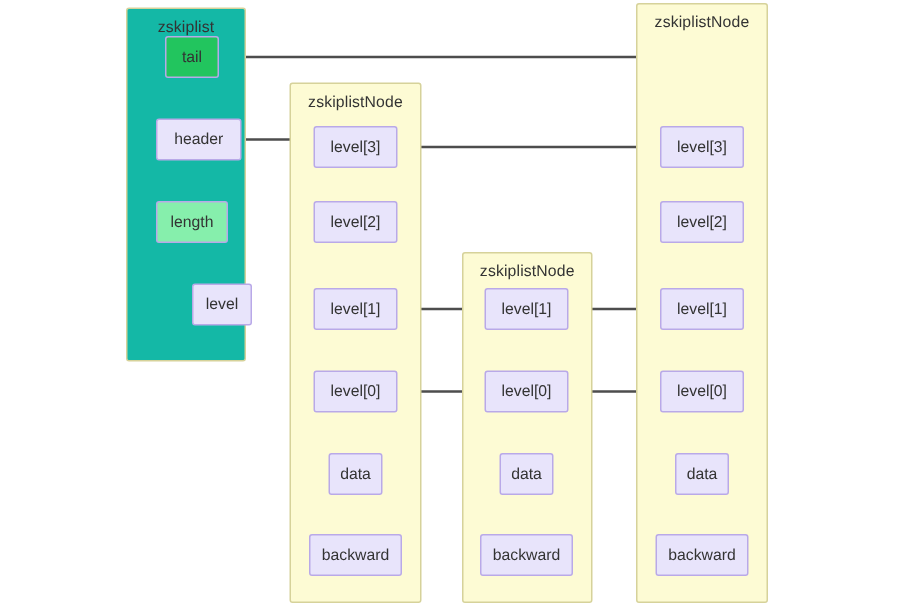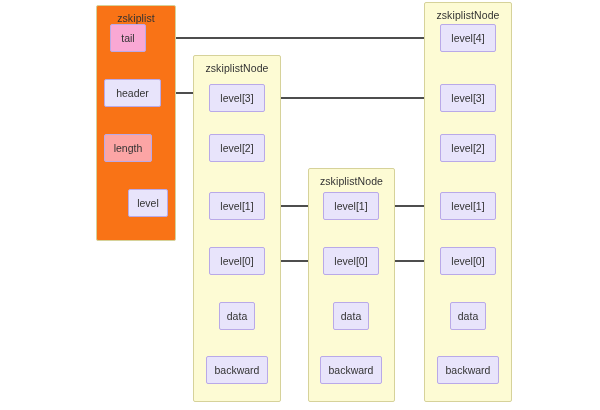--- a/index.html
+++ b/index.html
@@ -61,46 +61,45 @@
     <g id="edge-group">
         <line x1="146" y1="38" x2="436" y2="38" stroke="#4d4d4d" stroke-width="1.8" marker-end="url(#arrowhead)"></line>
         <line x1="152" y1="93" x2="205" y2="93" stroke="#4d4d4d" stroke-width="1.8" marker-end="url(#arrowhead)"></line>
         <line x1="265" y1="98" x2="436" y2="98" stroke="#4d4d4d" stroke-width="1.8" marker-end="url(#arrowhead)"></line>
         <line x1="265" y1="206" x2="319" y2="206" stroke="#4d4d4d" stroke-width="1.8" marker-end="url(#arrowhead)"></line>
         <line x1="379" y1="206" x2="436" y2="206" stroke="#4d4d4d" stroke-width="1.8" marker-end="url(#arrowhead)"></line>
         <line x1="265" y1="261" x2="319" y2="261" stroke="#4d4d4d" stroke-width="1.8" marker-end="url(#arrowhead)"></line>
         <line x1="379" y1="261" x2="436" y2="261" stroke="#4d4d4d" stroke-width="1.8" marker-end="url(#arrowhead)"></line>
       </g>
   </svg>
-<div class="container" style="left: 84px; top: 5px; width: 80px; height: 236px; background: #f97316; border-color: rgb(214, 210, 154); margin-left: 12px;">
+<div class="container" style="left: 84px; top: 5px; width: 80px; height: 236px; background: #14b8a6; border-color: rgb(214, 210, 154);">
       <div class="container-title" style="color: rgb(51, 51, 51);">zskiplist</div>
     </div>
-    <div class="cell" style="left: 110px; top: 24px; width: 36px; height: 28px; background: #f9a8d4; border-color: rgb(185, 169, 232); color: rgb(51, 51, 51);">tail</div>
+    <div class="cell" style="left: 110px; top: 24px; width: 36px; height: 28px; background: #22c55e; border-color: rgb(185, 169, 232); color: rgb(51, 51, 51);">tail</div>
     <div class="cell" style="left: 104px; top: 79px; width: 57px; height: 28px; background: rgb(232, 228, 251); border-color: rgb(185, 169, 232); color: rgb(51, 51, 51);">header</div>
-    <div class="cell" style="left: 104px; top: 134px; width: 48px; height: 28px; background: #fca5a5; border-color: rgb(185, 169, 232); color: rgb(51, 51, 51);">length</div>
+    <div class="cell" style="left: 104px; top: 134px; width: 48px; height: 28px; background: #86efac; border-color: rgb(185, 169, 232); color: rgb(51, 51, 51);">length</div>
     <div class="cell" style="left: 108px; top: 189px; width: 40px; height: 28px; background: rgb(232, 228, 251); border-color: rgb(185, 169, 232); color: rgb(51, 51, 51); margin-left: 20px;">level</div>
     <div class="container" style="left: 193px; top: 55px; width: 88px; height: 347px; background: rgb(253, 251, 212); border-color: rgb(214, 210, 154);">
       <div class="container-title" style="color: rgb(51, 51, 51);">zskiplistNode</div>
     </div>
     <div class="cell" style="left: 209px; top: 84px; width: 56px; height: 28px; background: rgb(232, 228, 251); border-color: rgb(185, 169, 232); color: rgb(51, 51, 51);">level[3]</div>
     <div class="cell" style="left: 209px; top: 134px; width: 56px; height: 28px; background: rgb(232, 228, 251); border-color: rgb(185, 169, 232); color: rgb(51, 51, 51);">level[2]</div>
     <div class="cell" style="left: 209px; top: 192px; width: 56px; height: 28px; background: rgb(232, 228, 251); border-color: rgb(185, 169, 232); color: rgb(51, 51, 51);">level[1]</div>
     <div class="cell" style="left: 209px; top: 247px; width: 56px; height: 28px; background: rgb(232, 228, 251); border-color: rgb(185, 169, 232); color: rgb(51, 51, 51);">level[0]</div>
     <div class="cell" style="left: 219px; top: 302px; width: 36px; height: 28px; background: rgb(232, 228, 251); border-color: rgb(185, 169, 232); color: rgb(51, 51, 51);">data</div>
     <div class="cell" style="left: 206px; top: 356px; width: 62px; height: 28px; background: rgb(232, 228, 251); border-color: rgb(185, 169, 232); color: rgb(51, 51, 51);">backward</div>
     <div class="container" style="left: 308px; top: 168px; width: 87px; height: 234px; background: rgb(253, 251, 212); border-color: rgb(214, 210, 154);">
       <div class="container-title" style="color: rgb(51, 51, 51);">zskiplistNode</div>
     </div>
     <div class="cell" style="left: 323px; top: 192px; width: 56px; height: 28px; background: rgb(232, 228, 251); border-color: rgb(185, 169, 232); color: rgb(51, 51, 51);">level[1]</div>
     <div class="cell" style="left: 323px; top: 247px; width: 56px; height: 28px; background: rgb(232, 228, 251); border-color: rgb(185, 169, 232); color: rgb(51, 51, 51);">level[0]</div>
     <div class="cell" style="left: 333px; top: 302px; width: 36px; height: 28px; background: rgb(232, 228, 251); border-color: rgb(185, 169, 232); color: rgb(51, 51, 51);">data</div>
     <div class="cell" style="left: 320px; top: 356px; width: 62px; height: 28px; background: rgb(232, 228, 251); border-color: rgb(185, 169, 232); color: rgb(51, 51, 51);">backward</div>
     <div class="container" style="left: 424px; top: 2px; width: 88px; height: 400px; background: rgb(253, 251, 212); border-color: rgb(214, 210, 154);">
       <div class="container-title" style="color: rgb(51, 51, 51);">zskiplistNode</div>
     </div>
-    <div class="cell" style="left: 440px; top: 24px; width: 56px; height: 28px; background: rgb(232, 228, 251); border-color: rgb(185, 169, 232); color: rgb(51, 51, 51);">level[4]</div>
     <div class="cell" style="left: 440px; top: 84px; width: 56px; height: 28px; background: rgb(232, 228, 251); border-color: rgb(185, 169, 232); color: rgb(51, 51, 51);">level[3]</div>
     <div class="cell" style="left: 440px; top: 134px; width: 56px; height: 28px; background: rgb(232, 228, 251); border-color: rgb(185, 169, 232); color: rgb(51, 51, 51);">level[2]</div>
     <div class="cell" style="left: 440px; top: 192px; width: 56px; height: 28px; background: rgb(232, 228, 251); border-color: rgb(185, 169, 232); color: rgb(51, 51, 51);">level[1]</div>
     <div class="cell" style="left: 440px; top: 247px; width: 56px; height: 28px; background: rgb(232, 228, 251); border-color: rgb(185, 169, 232); color: rgb(51, 51, 51);">level[0]</div>
     <div class="cell" style="left: 450px; top: 302px; width: 36px; height: 28px; background: rgb(232, 228, 251); border-color: rgb(185, 169, 232); color: rgb(51, 51, 51);">data</div>
     <div class="cell" style="left: 437px; top: 356px; width: 62px; height: 28px; background: rgb(232, 228, 251); border-color: rgb(185, 169, 232); color: rgb(51, 51, 51);">backward</div>
   </div>
 
 </body></html>

